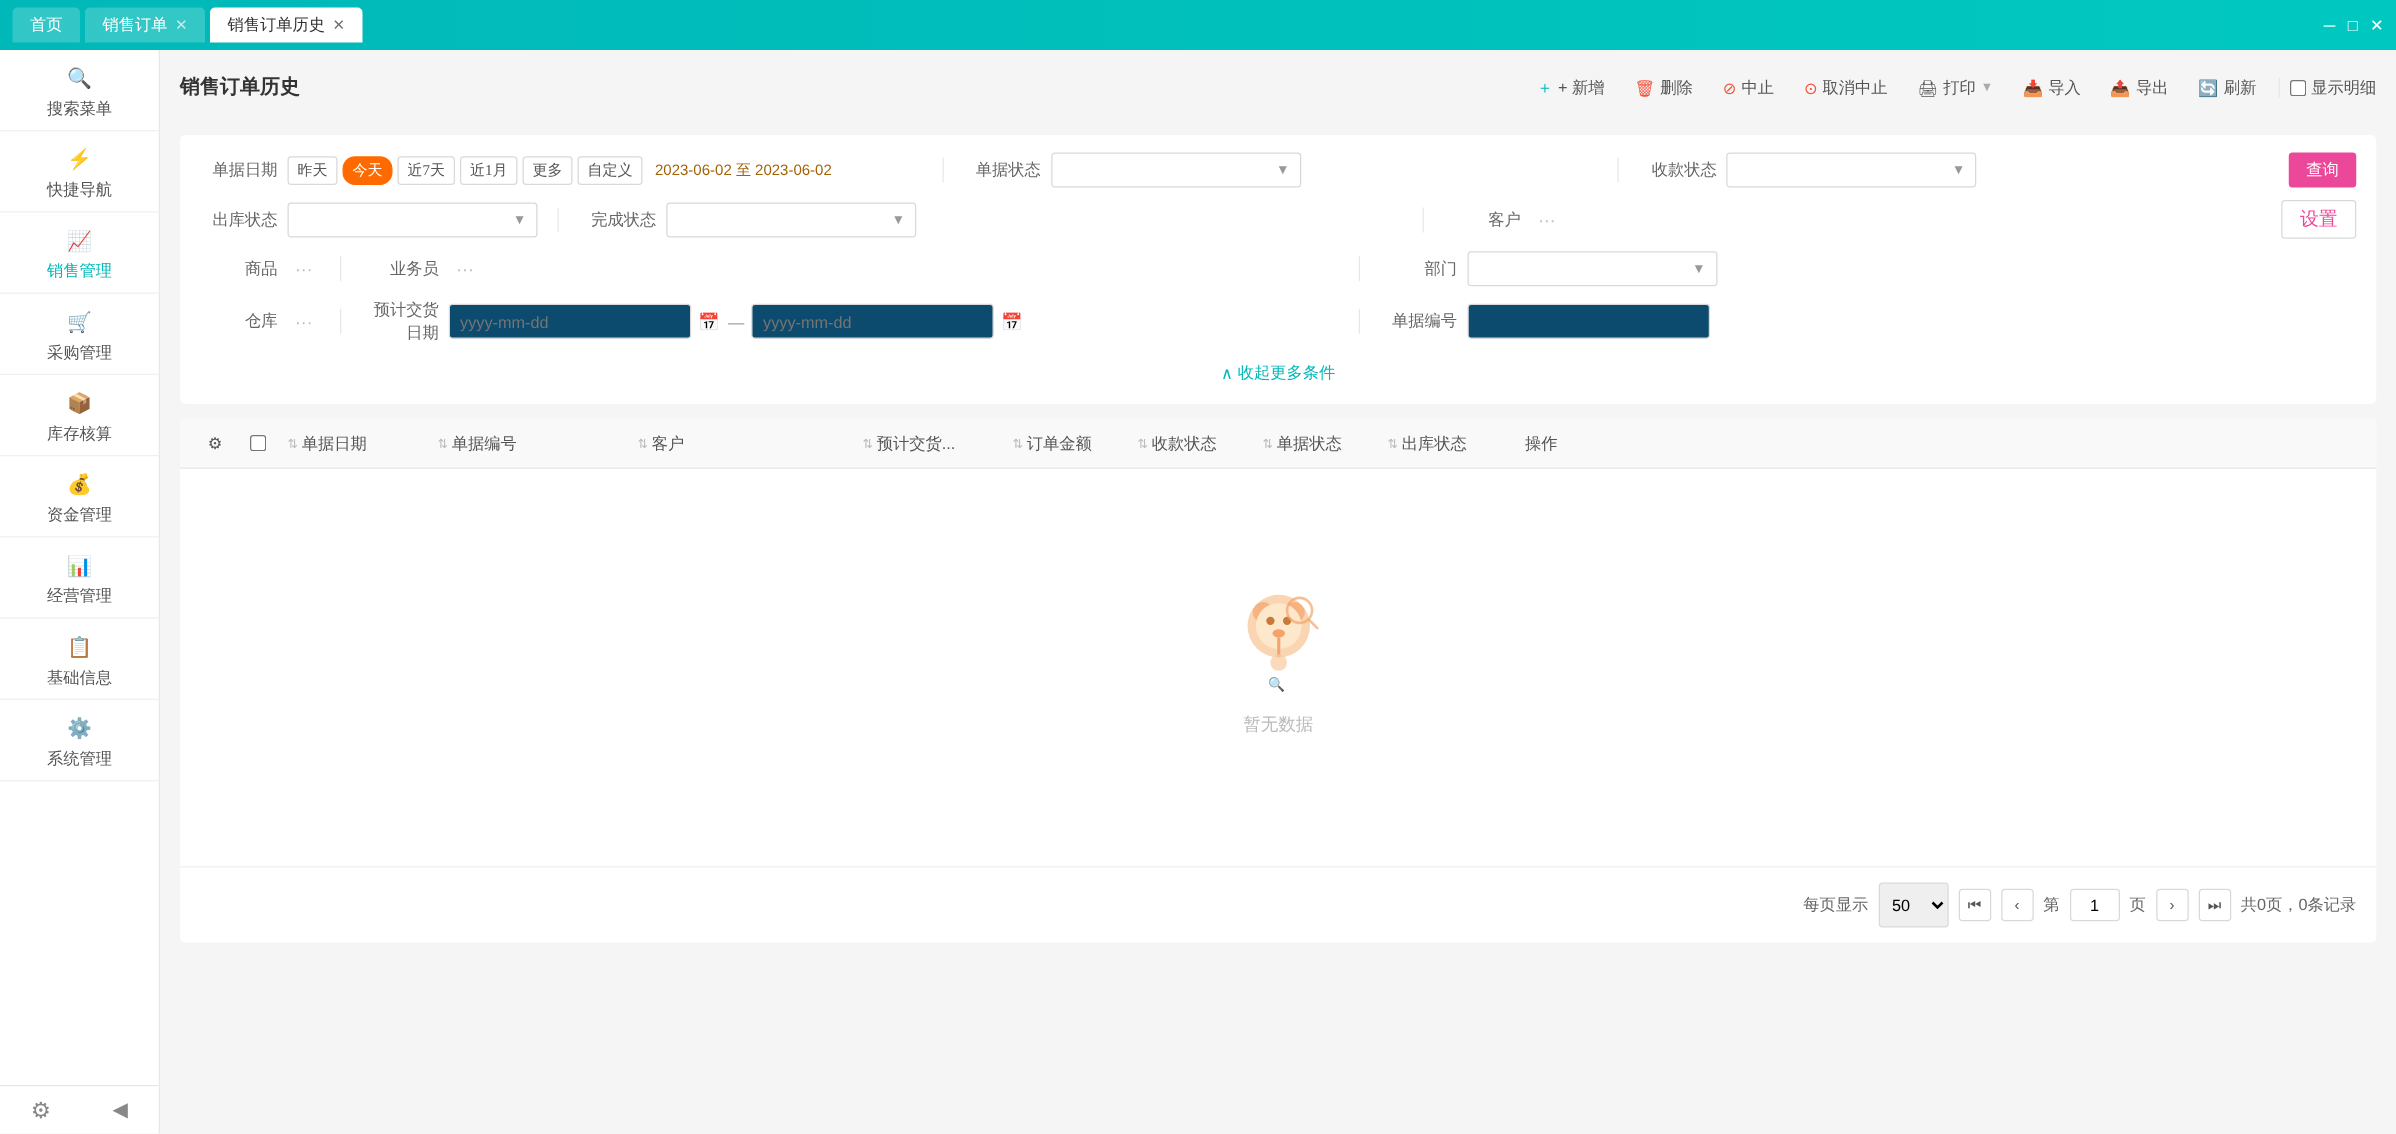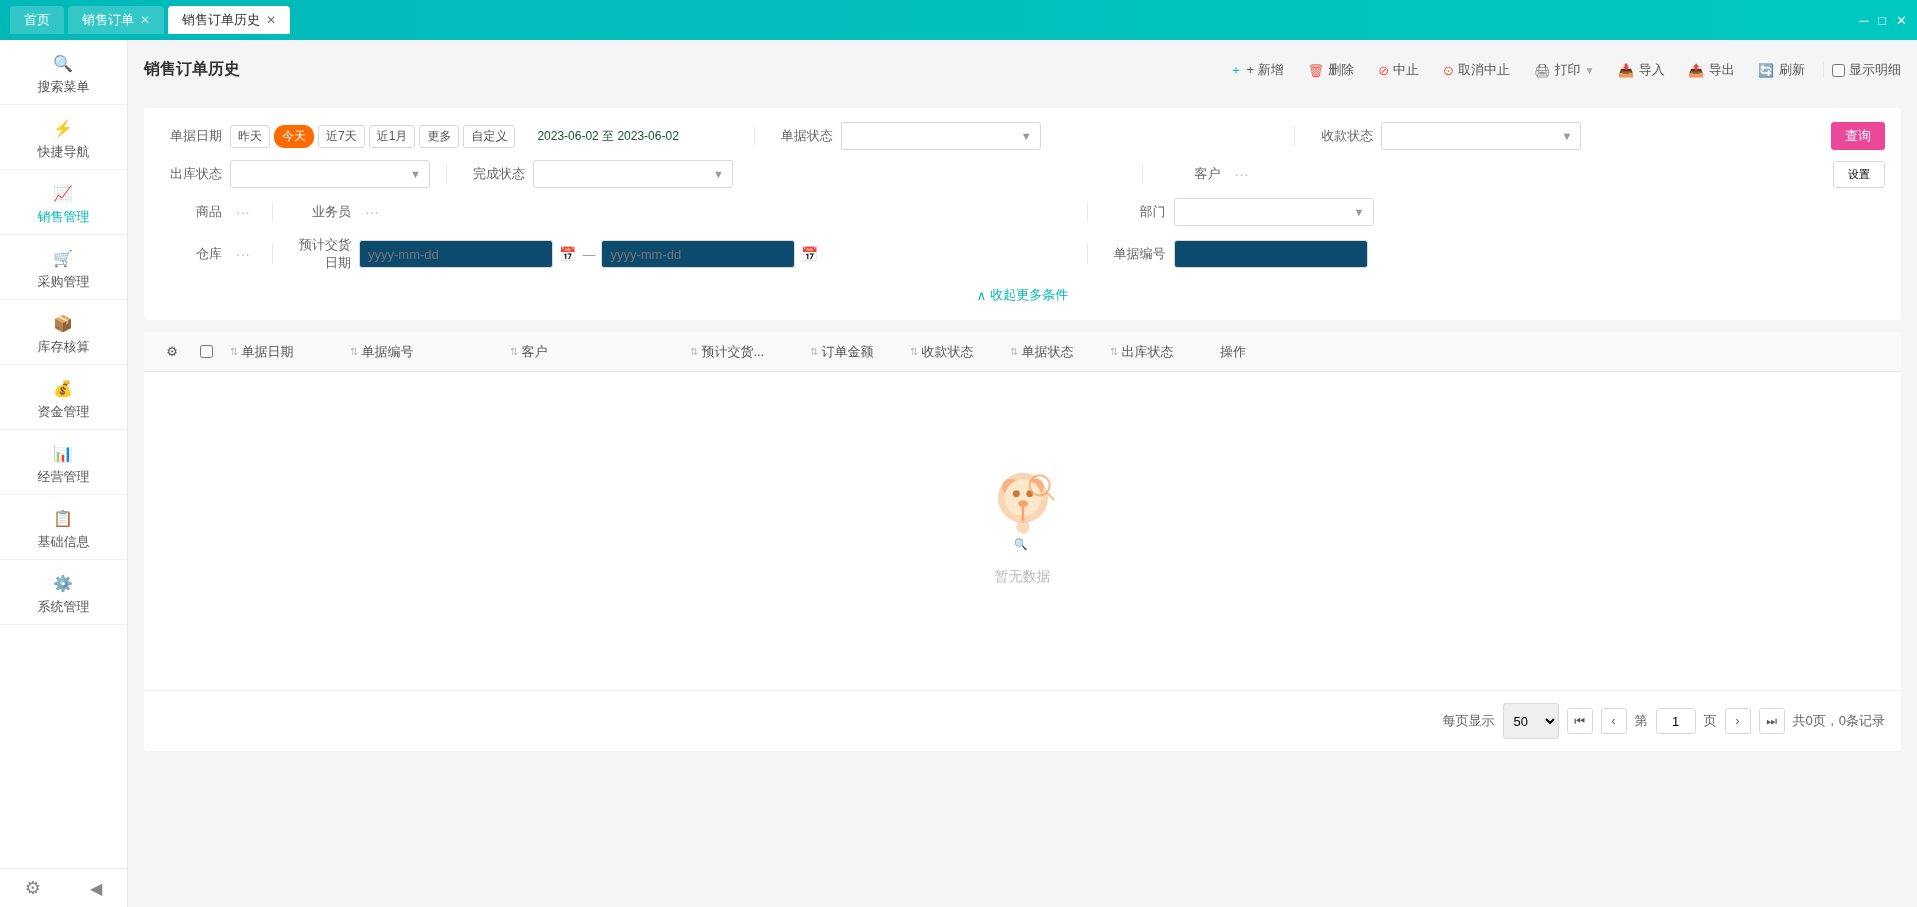--- a/index.html
+++ b/index.html
@@ -151,31 +151,32 @@
       gap: 4px;
     }
     .date-quick-btn {
       padding: 2px 7px;
       border: 1px solid #d9d9d9;
       border-radius: 3px;
       cursor: pointer;
       font-size: 12px;
       color: #555;
       background: white;
+      font-family: Liberation Serif, serif;
     }
     .date-quick-btn.active {
       background: #ff6a00;
       border-color: #ff6a00;
       color: white;
       border-radius: 10px;
     }
     .date-range-text {
       font-size: 12px;
-      color: #14532d;
-      margin-left: 16px;
+      color: #a16207;
+      margin-left: 4px;
     }
     .select-control {
       display: flex;
       align-items: center;
       border: 1px solid #d9d9d9;
       border-radius: 3px;
       padding: 3px 8px;
       background: white;
       min-width: 180px;
       justify-content: space-between;
@@ -253,26 +254,26 @@
       background: #ec4899;
       color: white;
       border-radius: 3px;
       padding: 5px 14px;
       border: none;
       cursor: pointer;
       font-size: 13px;
     }
     .toolbar-btn-outline {
       background: white;
-      color: #000000;
+      color: #ec4899;
       border: 1px solid #d9d9d9;
       border-radius: 3px;
       padding: 5px 14px;
       cursor: pointer;
-      font-size: 11px;
+      font-size: 15px;
     }
     .checkbox-label {
       display: flex;
       align-items: center;
       gap: 4px;
       font-size: 13px;
       color: #555;
       cursor: pointer;
     }
 

